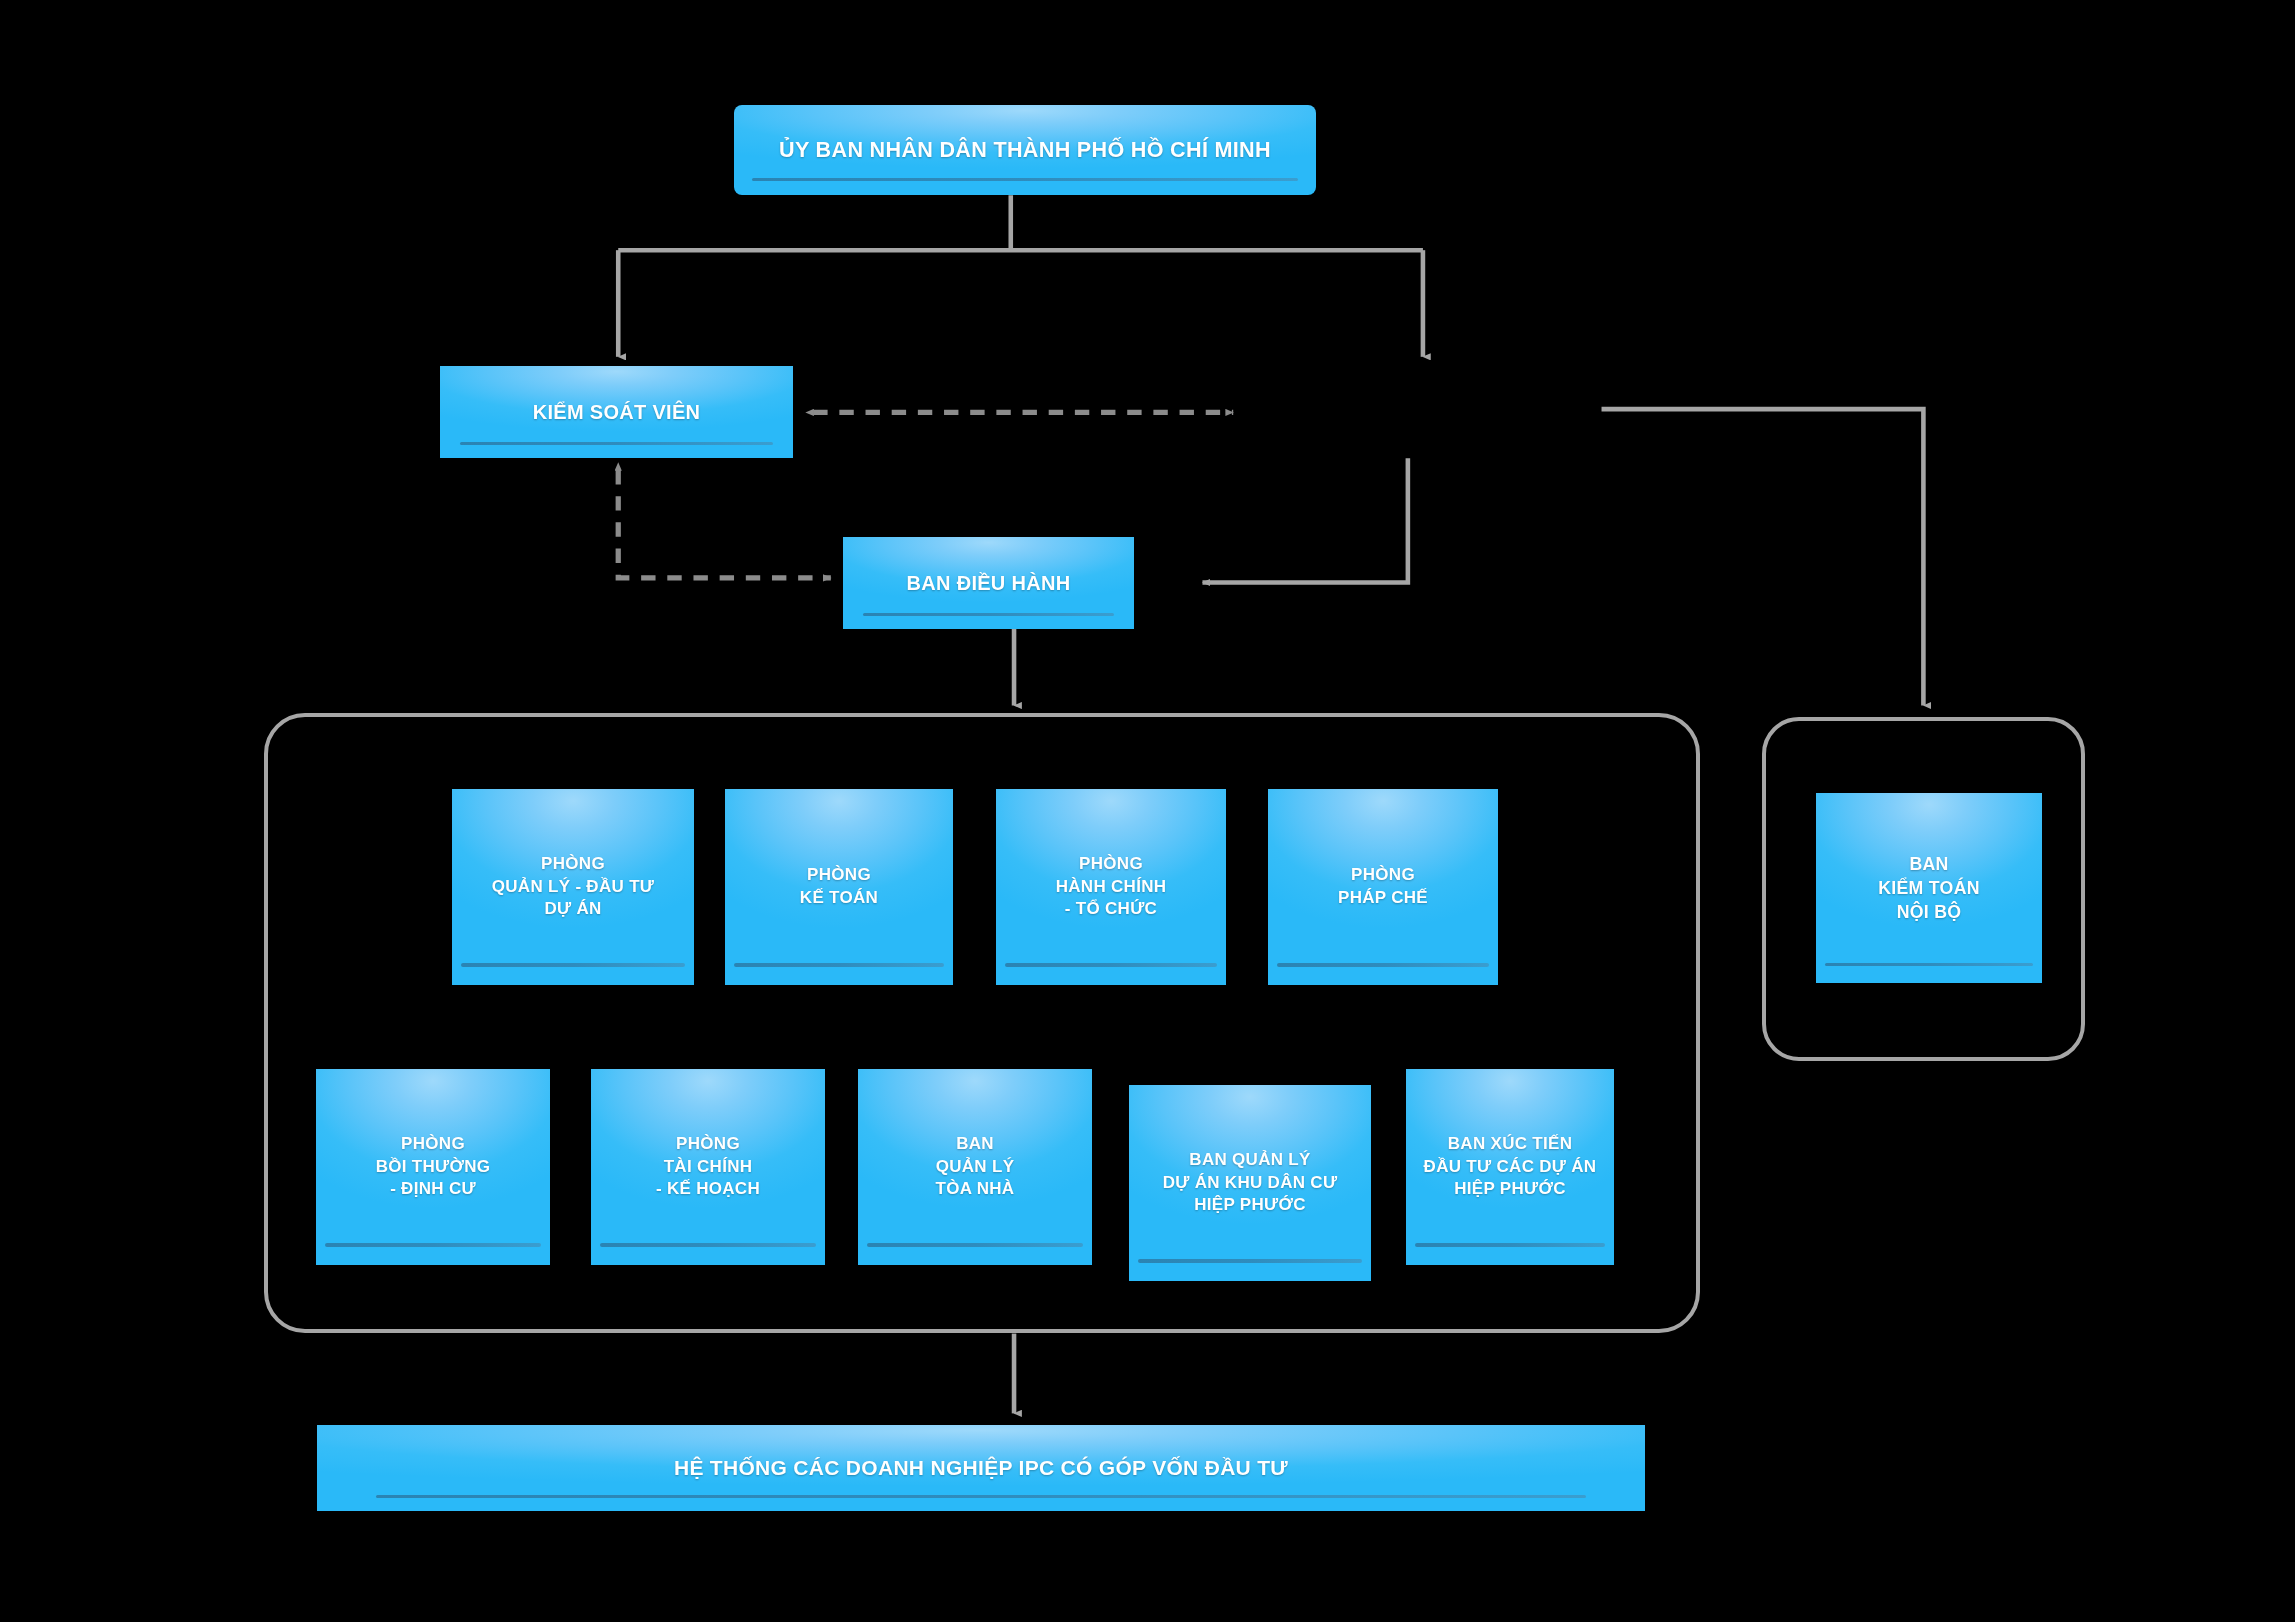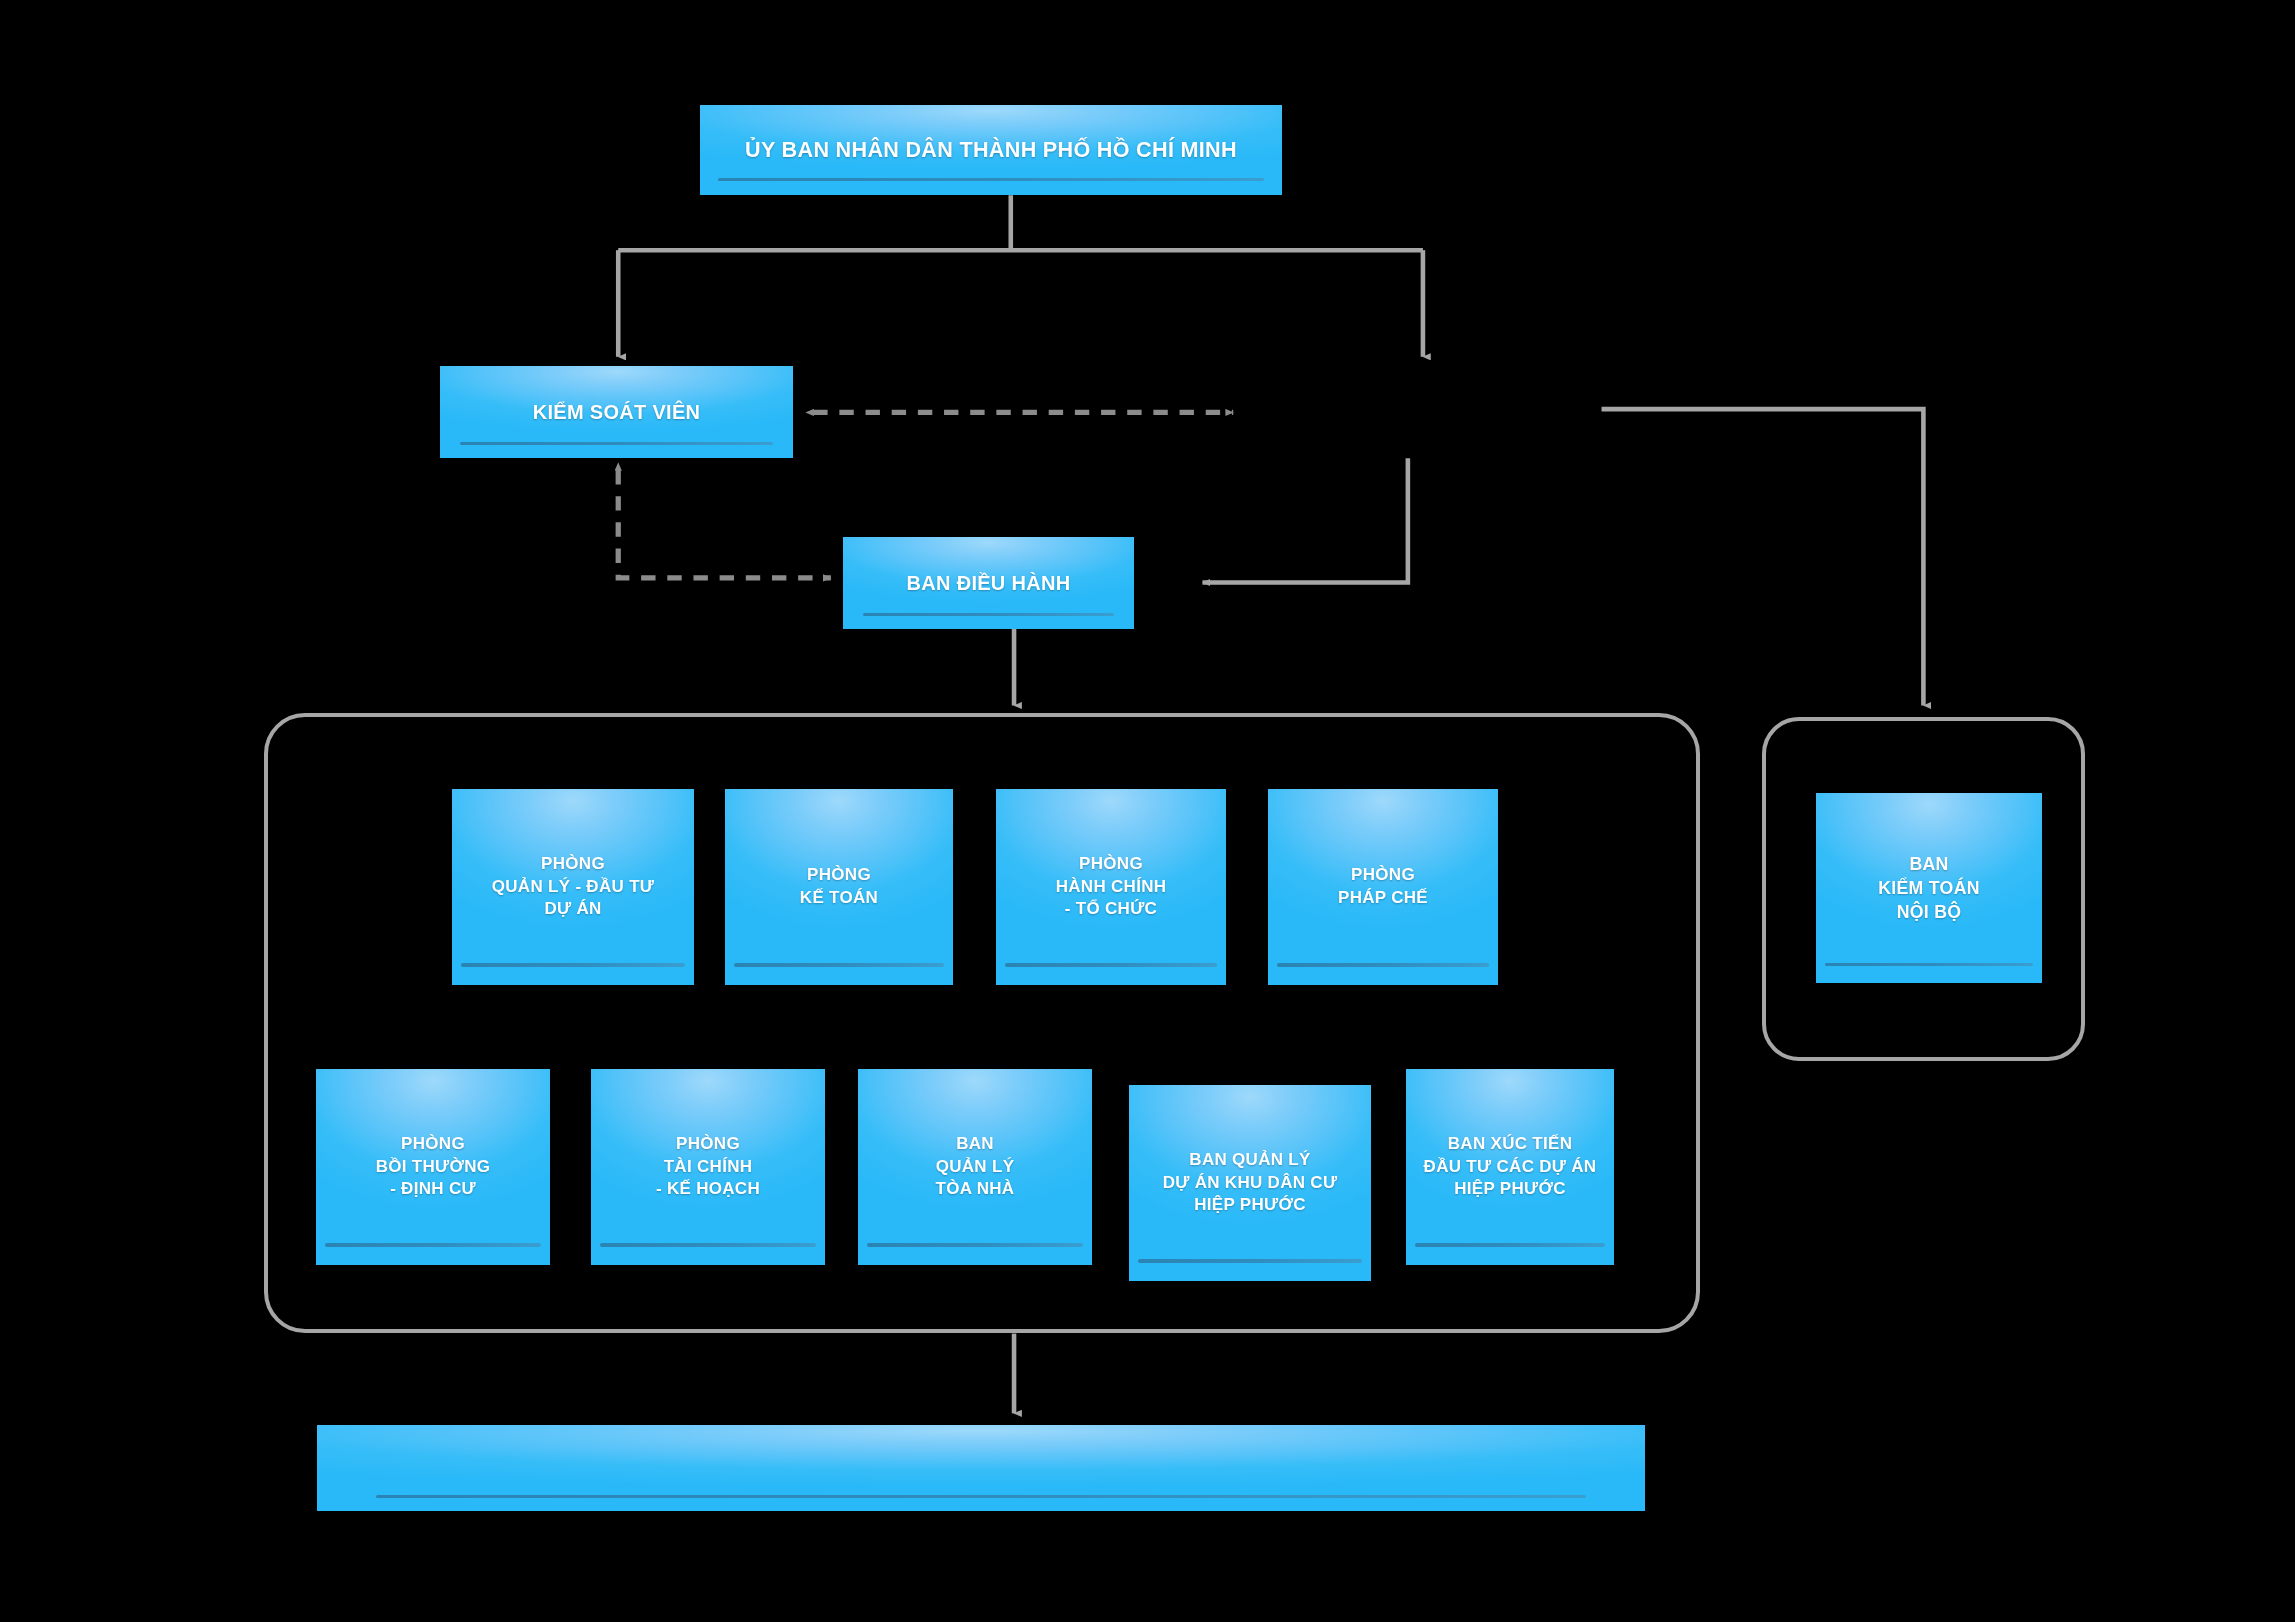--- a/index.html
+++ b/index.html
@@ -59,23 +59,24 @@
   .node .rule {
     position: absolute;
     height: 3.3px;
     background: linear-gradient(to right, #2a7fad 0%, #2f88b8 50%, #3b9bcc 100%);
     border-radius: 2px;
     opacity: 0.92;
   }
 
   
   .node.banner-top {
-    left: 700px;  top: 105px;
+    left: 734px;  top: 105px;
     width: 582px;  height: 90px;
     font-size: 21.6px;
+    border-radius: 8px;
   }
   .node.banner-top .rule { left: 18.3px; right: 18.3px; bottom: 14.4px; height: 2.6px; }
 
   
   .node.lvl2 {
     top: 366px;
     width: 353px; height: 92px;
     font-size: 20px;
   }
   .node.lvl2 .rule { left: 19.6px; right: 19.6px; bottom: 13px; height: 2.6px; }
@@ -255,17 +256,18 @@
 
   <div class="group-box audit"></div>
   <div class="node audit-card">
     <span class="label">BAN
 KIỂM TOÁN
 NỘI BỘ</span>
     <span class="rule"></span>
   </div>
 
   <div class="node banner-bottom">
+    <span class="label">HỆ THỐNG CÁC DOANH NGHIỆP IPC CÓ GÓP VỐN ĐẦU TƯ</span>
     <span class="rule"></span>
   </div>
 
 </div>
 
 
 </body></html>

